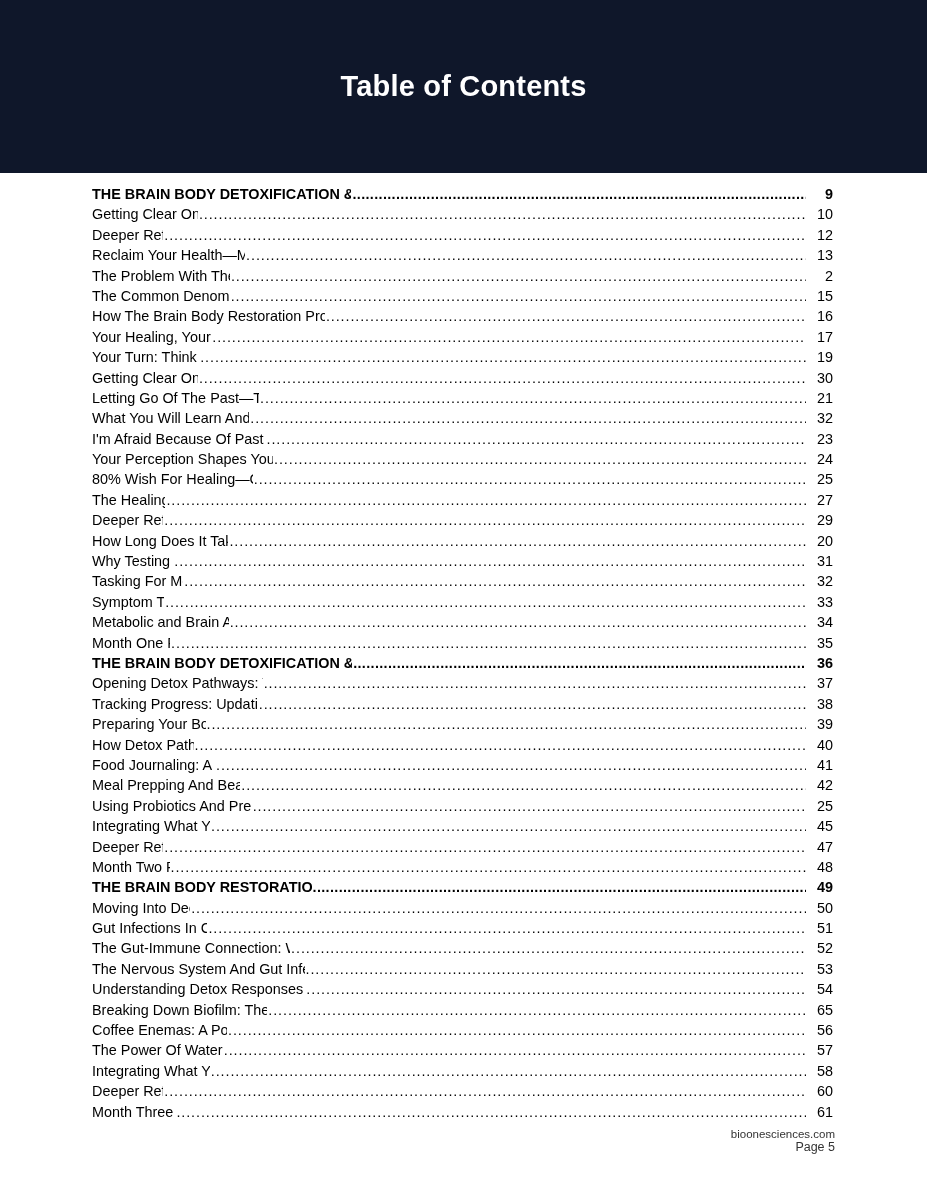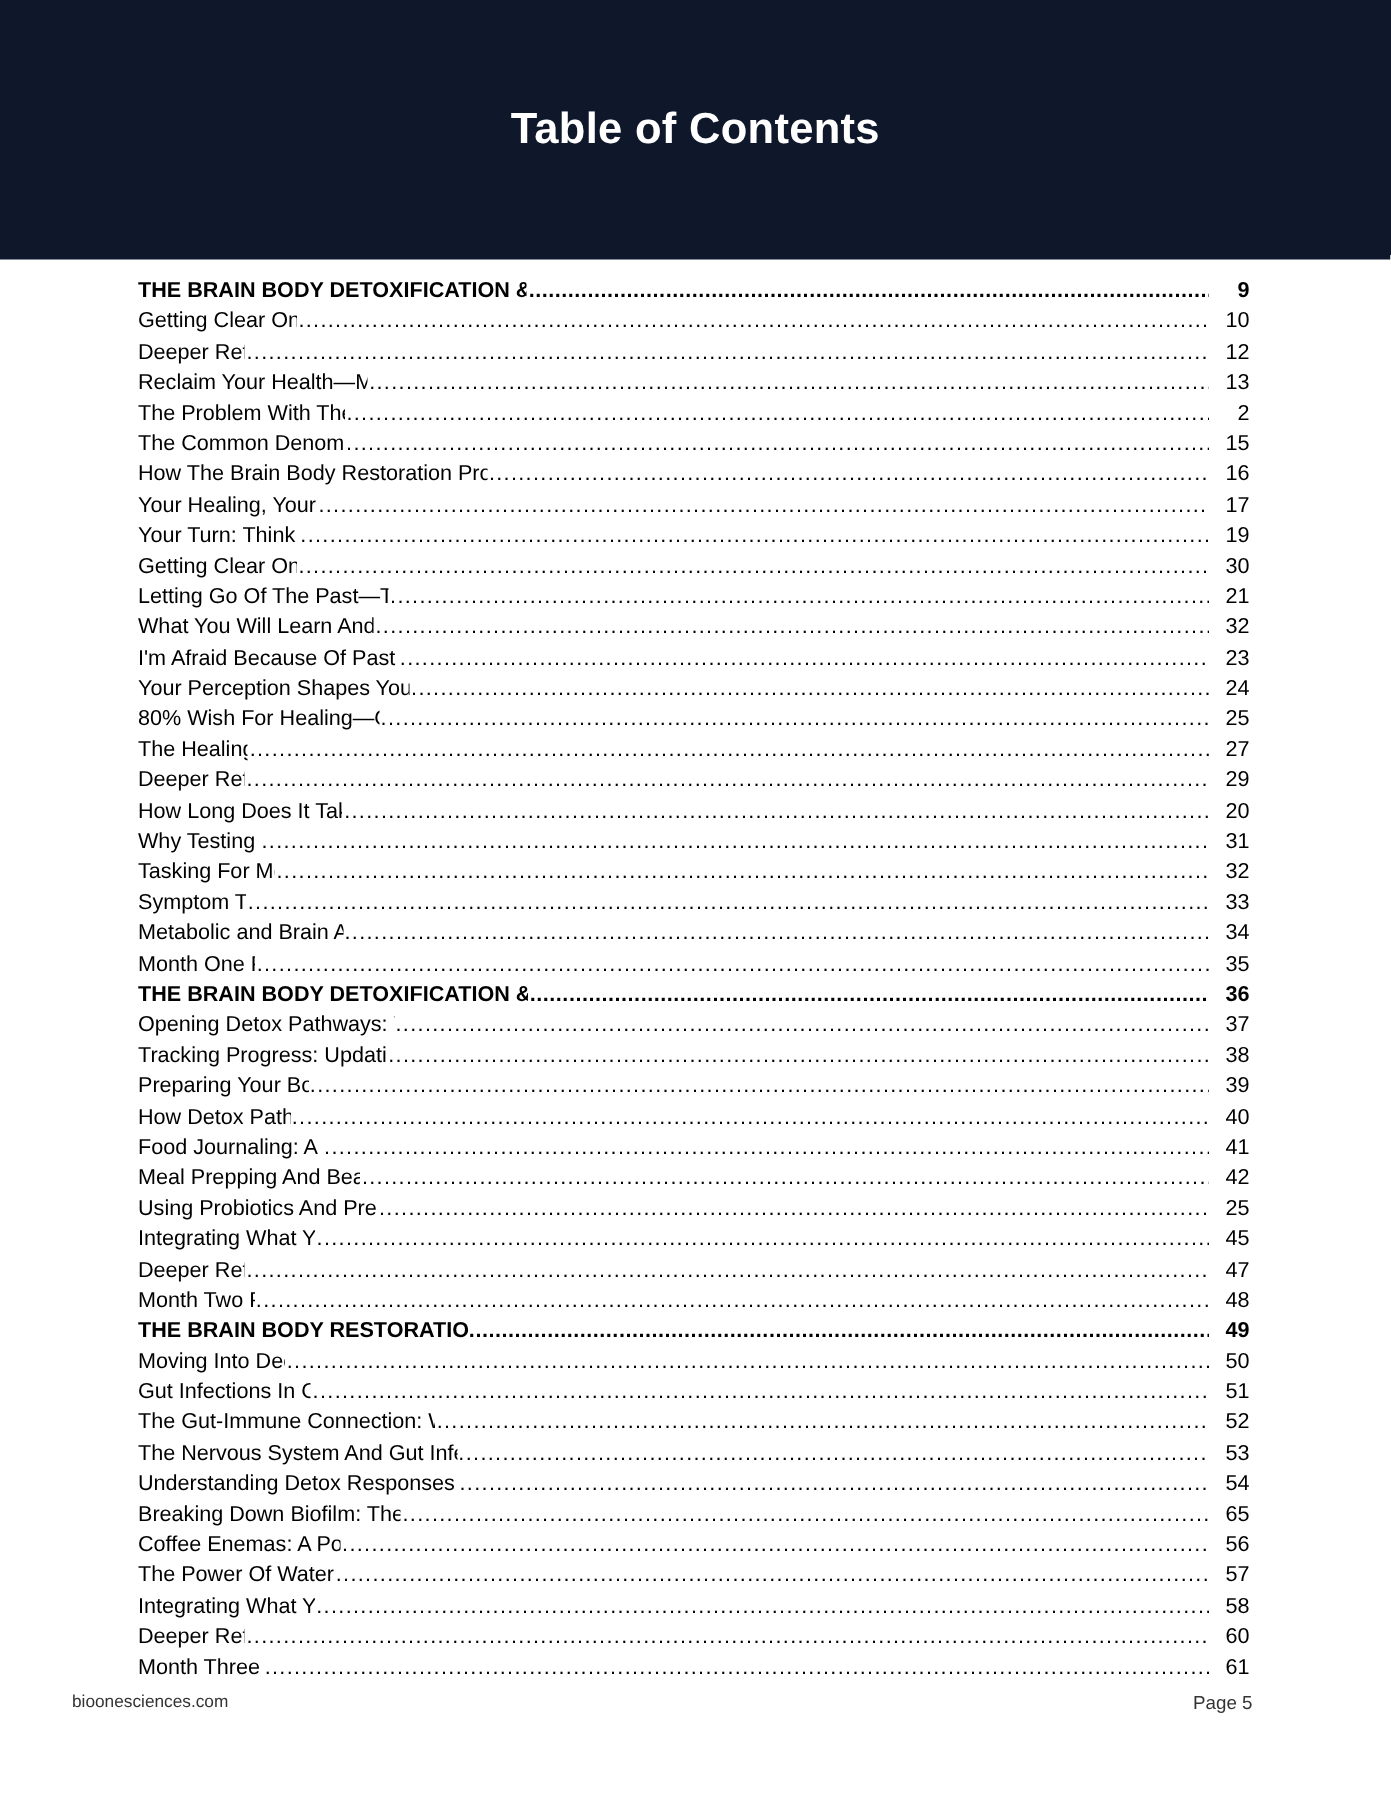--- a/index.html
+++ b/index.html
@@ -75,23 +75,24 @@
   
   .footer {
     position: absolute;
     left: 0;
     right: 0;
     top: 1128px;
     padding: 0 92px 0 48px;
     box-sizing: border-box;
     display: flex;
     justify-content: space-between;
-    align-items: center;
+    align-items: flex-end;
     font-size: 11.5px;
     color: #333333;
+    flex-direction: column;
   }
   .footer-right { font-size: 12.5px; }
 </style>
 </head>
 <body>
 
 <div class="header-banner">
   <div class="header-title">Table of Contents</div>
 </div>
 

